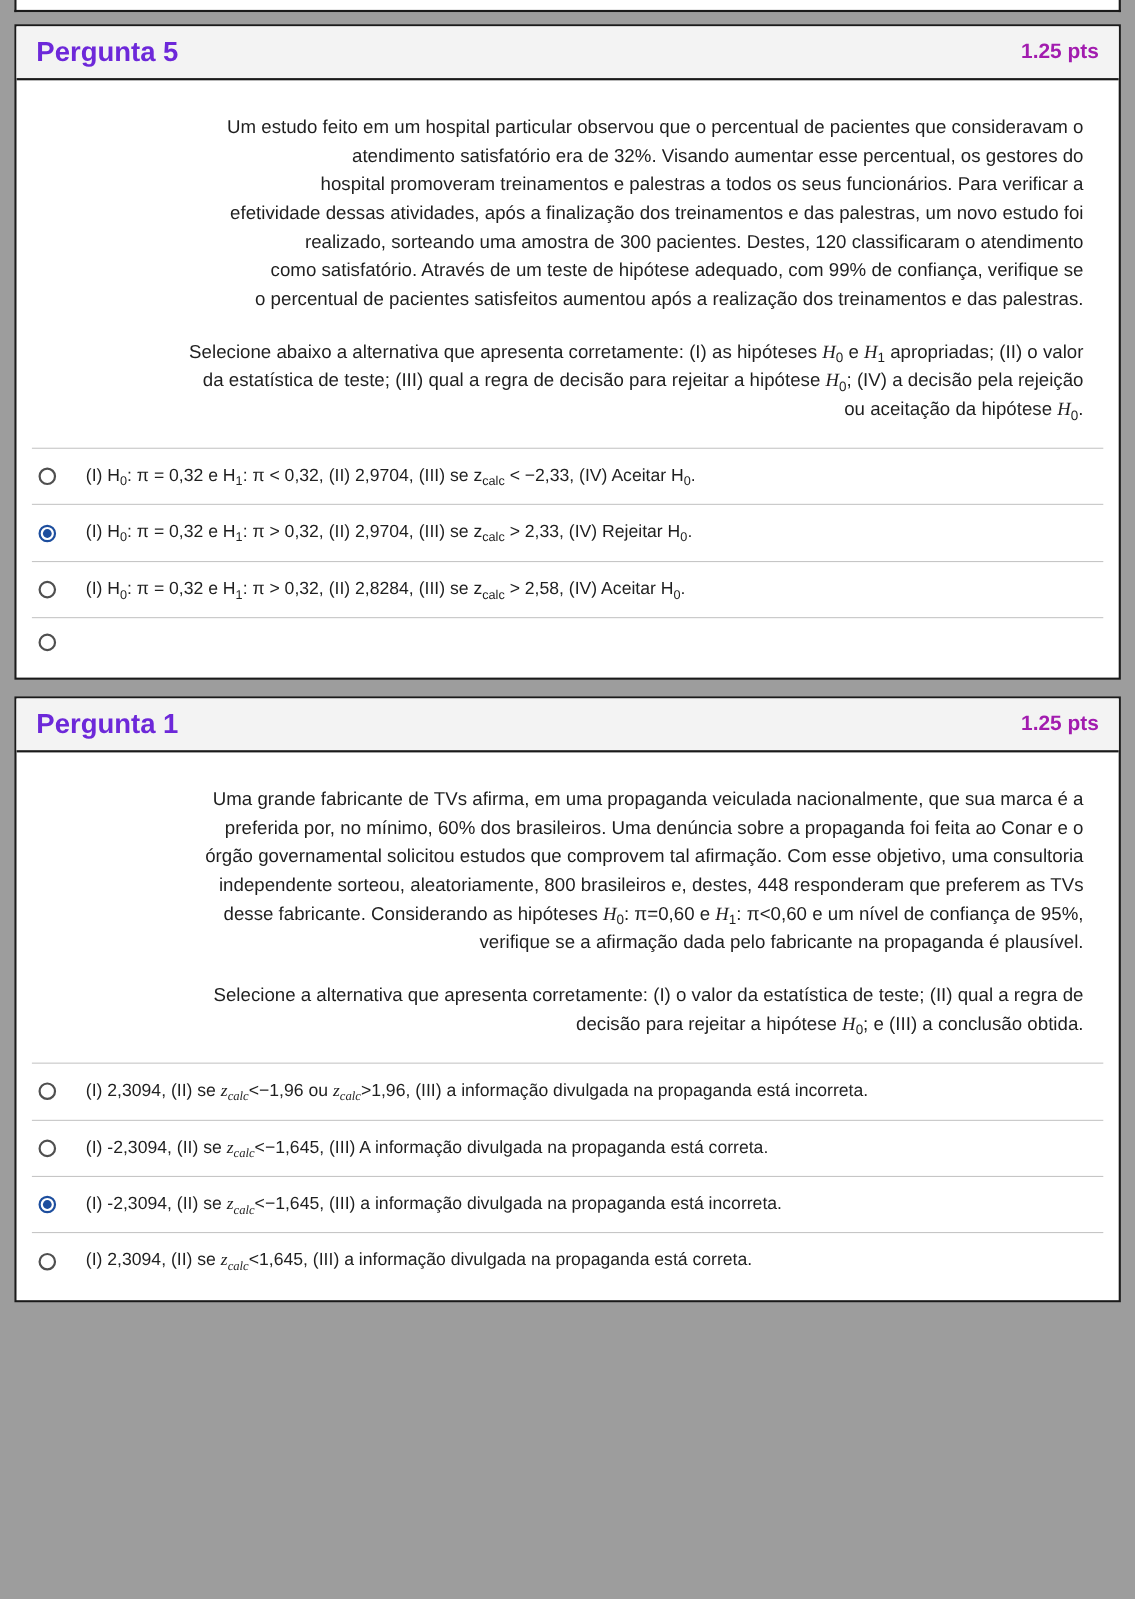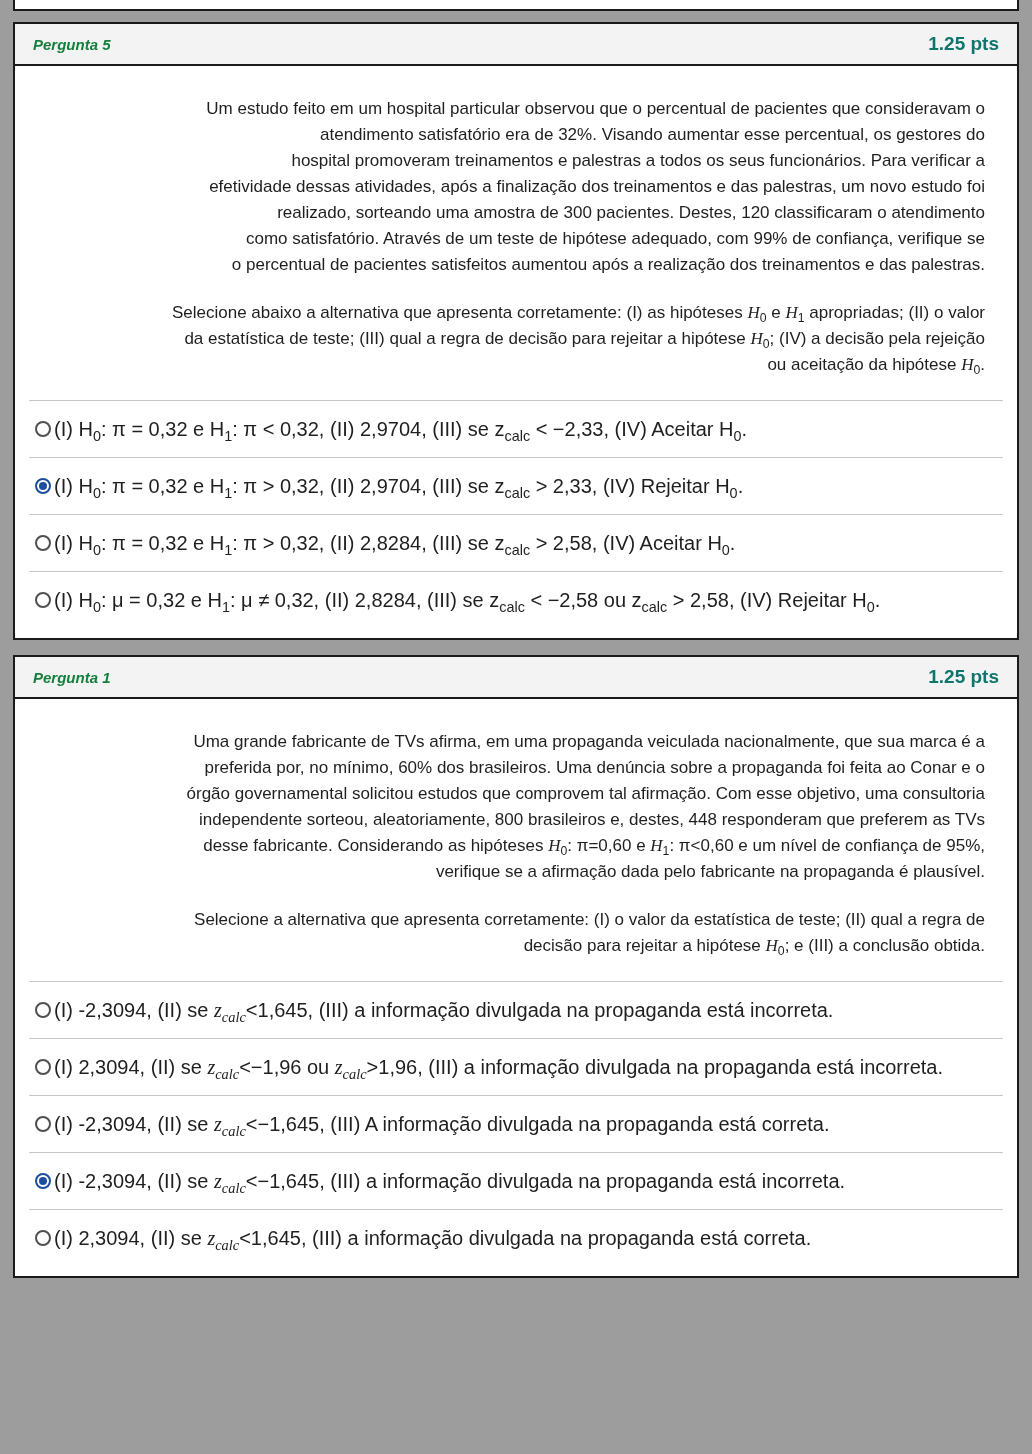--- a/index.html
+++ b/index.html
@@ -32,28 +32,27 @@
   .q-header {
     display: flex;
     justify-content: space-between;
     align-items: center;
     background: #f3f3f3;
     border-bottom: 2px solid #1a1a1a;
     padding: 9px 18px;
   }
   .q-title {
     font-weight: bold;
-    font-size: 15px;
-    color: #15803d;
-    font-style: italic;
+    font-size: 25px;
+    color: #6d28d9;
   }
   .q-pts {
     font-weight: bold;
     font-size: 19px;
-    color: #0f766e;
+    color: #a21caf;
   }
   .q-body {
     padding: 30px 32px 0 32px;
   }
   .q-body p {
     margin: 0 0 22px 0;
     font-size: 17px;
     line-height: 1.53;
     white-space: pre-wrap;
     text-align: right;
@@ -64,25 +63,25 @@
   sub {
     font-size: 0.72em;
     line-height: 0;
   }
   .options {
     padding: 0 0 10px 0;
   }
   .option {
     display: flex;
     align-items: center;
-    gap: 3px;
+    gap: 27px;
     margin: 0 14px;
     padding: 14px 6px;
     border-top: 1px solid #c6c6c6;
-    font-size: 20px;
+    font-size: 16px;
     cursor: pointer;
   }
   .radio {
     flex: 0 0 auto;
     width: 16px;
     height: 16px;
     box-sizing: border-box;
     border: 2px solid #4f4f4f;
     border-radius: 50%;
     background: #ffffff;
@@ -134,21 +133,20 @@
       <div class="option">
         <span class="radio checked"></span>
         <span class="option-label">(I) H<sub>0</sub>: π = 0,32 e H<sub>1</sub>: π &gt; 0,32, (II) 2,9704, (III) se z<sub>calc</sub> &gt; 2,33, (IV) Rejeitar H<sub>0</sub>.</span>
       </div>
       <div class="option">
         <span class="radio"></span>
         <span class="option-label">(I) H<sub>0</sub>: π = 0,32 e H<sub>1</sub>: π &gt; 0,32, (II) 2,8284, (III) se z<sub>calc</sub> &gt; 2,58, (IV) Aceitar H<sub>0</sub>.</span>
       </div>
       <div class="option">
         <span class="radio"></span>
-        <span class="option-label">(I) H<sub>0</sub>: μ = 0,32 e H<sub>1</sub>: μ ≠ 0,32, (II) 2,8284, (III) se z<sub>calc</sub> &lt; −2,58 ou z<sub>calc</sub> &gt; 2,58, (IV) Rejeitar H<sub>0</sub>.</span>
       </div>
     </div>
   </div>
 
   <div class="card">
     <div class="q-header">
       <span class="q-title">Pergunta 1</span>
       <span class="q-pts">1.25 pts</span>
     </div>
     <div class="q-body">
@@ -157,24 +155,20 @@
 órgão governamental solicitou estudos que comprovem tal afirmação. Com esse objetivo, uma consultoria
 independente sorteou, aleatoriamente, 800 brasileiros e, destes, 448 responderam que preferem as TVs
 desse fabricante. Considerando as hipóteses <i>H</i><sub>0</sub>: π=0,60 e <i>H</i><sub>1</sub>: π&lt;0,60 e um nível de confiança de 95%,
 verifique se a afirmação dada pelo fabricante na propaganda é plausível.</p>
       <p>Selecione a alternativa que apresenta corretamente: (I) o valor da estatística de teste; (II) qual a regra de
 decisão para rejeitar a hipótese <i>H</i><sub>0</sub>; e (III) a conclusão obtida.</p>
     </div>
     <div class="options">
       <div class="option">
         <span class="radio"></span>
-        <span class="option-label">(I) -2,3094, (II) se <i>z</i><sub><i>calc</i></sub>&lt;1,645, (III) a informação divulgada na propaganda está incorreta.</span>
-      </div>
-      <div class="option">
-        <span class="radio"></span>
         <span class="option-label">(I) 2,3094, (II) se <i>z</i><sub><i>calc</i></sub>&lt;−1,96 ou <i>z</i><sub><i>calc</i></sub>&gt;1,96, (III) a informação divulgada na propaganda está incorreta.</span>
       </div>
       <div class="option">
         <span class="radio"></span>
         <span class="option-label">(I) -2,3094, (II) se <i>z</i><sub><i>calc</i></sub>&lt;−1,645, (III) A informação divulgada na propaganda está correta.</span>
       </div>
       <div class="option">
         <span class="radio checked"></span>
         <span class="option-label">(I) -2,3094, (II) se <i>z</i><sub><i>calc</i></sub>&lt;−1,645, (III) a informação divulgada na propaganda está incorreta.</span>
       </div>

